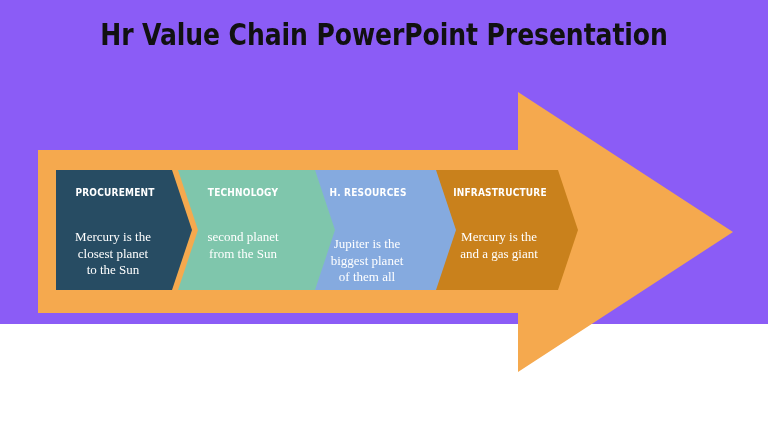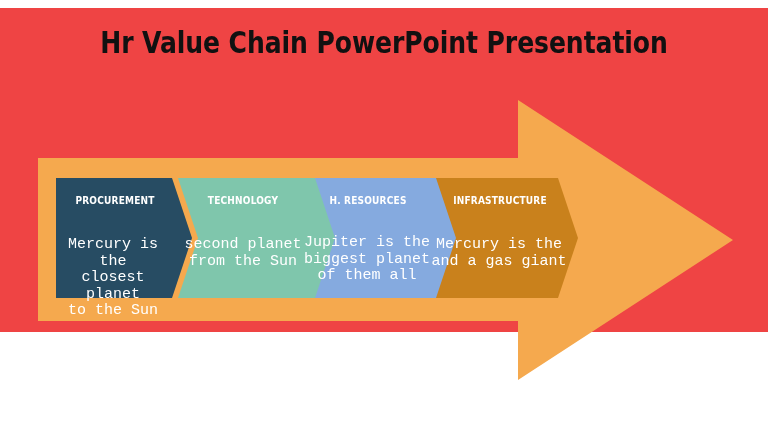--- a/index.html
+++ b/index.html
@@ -13,22 +13,21 @@
     font-family: "DejaVu Sans Condensed", "Liberation Sans Narrow", "Liberation Sans", sans-serif;
     overflow: hidden;
     position: relative;
   }
   #slide {
     position: absolute;
     left: 0;
     top: 0;
     width: 768px;
     height: 324px;
-    background: #ef4444;
-    margin-top: 8px;
+    background: #8b5cf6;
   }
   
   #slide-title {
     position: absolute;
     left: 0;
     top: 17px;
     width: 768px;
     text-align: center;
     font-size: 30px;
     font-weight: bold;
@@ -57,26 +56,26 @@
     font-size: 10px;
     font-weight: bold;
     letter-spacing: 0.2px;
     color: #ffffff;
     text-align: center;
     white-space: nowrap;
     font-family: "DejaVu Sans Condensed", "Liberation Sans Narrow", "Liberation Sans", sans-serif;
   }
   .seg-body {
     position: absolute;
-    font-size: 15px;
+    font-size: 13px;
     line-height: 16.5px;
     color: #ffffff;
     text-align: center;
     font-weight: normal;
-    font-family: Liberation Mono, monospace;
+    font-family: Liberation Serif, serif;
   }
   .seg-body span { display: block; }
 </style>
 </head>
 <body>
 
 <div id="slide">
 
   <div id="slide-title">Hr Value Chain PowerPoint Presentation</div>
 
@@ -109,21 +108,21 @@
       <span>to the Sun</span>
     </div>
 
     <div class="seg-head" style="left:182px; top:187px; width:122px;">TECHNOLOGY</div>
     <div class="seg-body" style="left:180px; top:229px; width:126px;">
       <span>second planet</span>
       <span>from the Sun</span>
     </div>
 
     <div class="seg-head" style="left:306px; top:187px; width:124px;">H. RESOURCES</div>
-    <div class="seg-body" style="left:303px; top:227px; width:128px;">
+    <div class="seg-body" style="left:303px; top:236px; width:128px;">
       <span>Jupiter is the</span>
       <span>biggest planet</span>
       <span>of them all</span>
     </div>
 
     <div class="seg-head" style="left:430px; top:187px; width:140px;">INFRASTRUCTURE</div>
     <div class="seg-body" style="left:428px; top:229px; width:142px;">
       <span>Mercury is the</span>
       <span>and a gas giant</span>
     </div>

